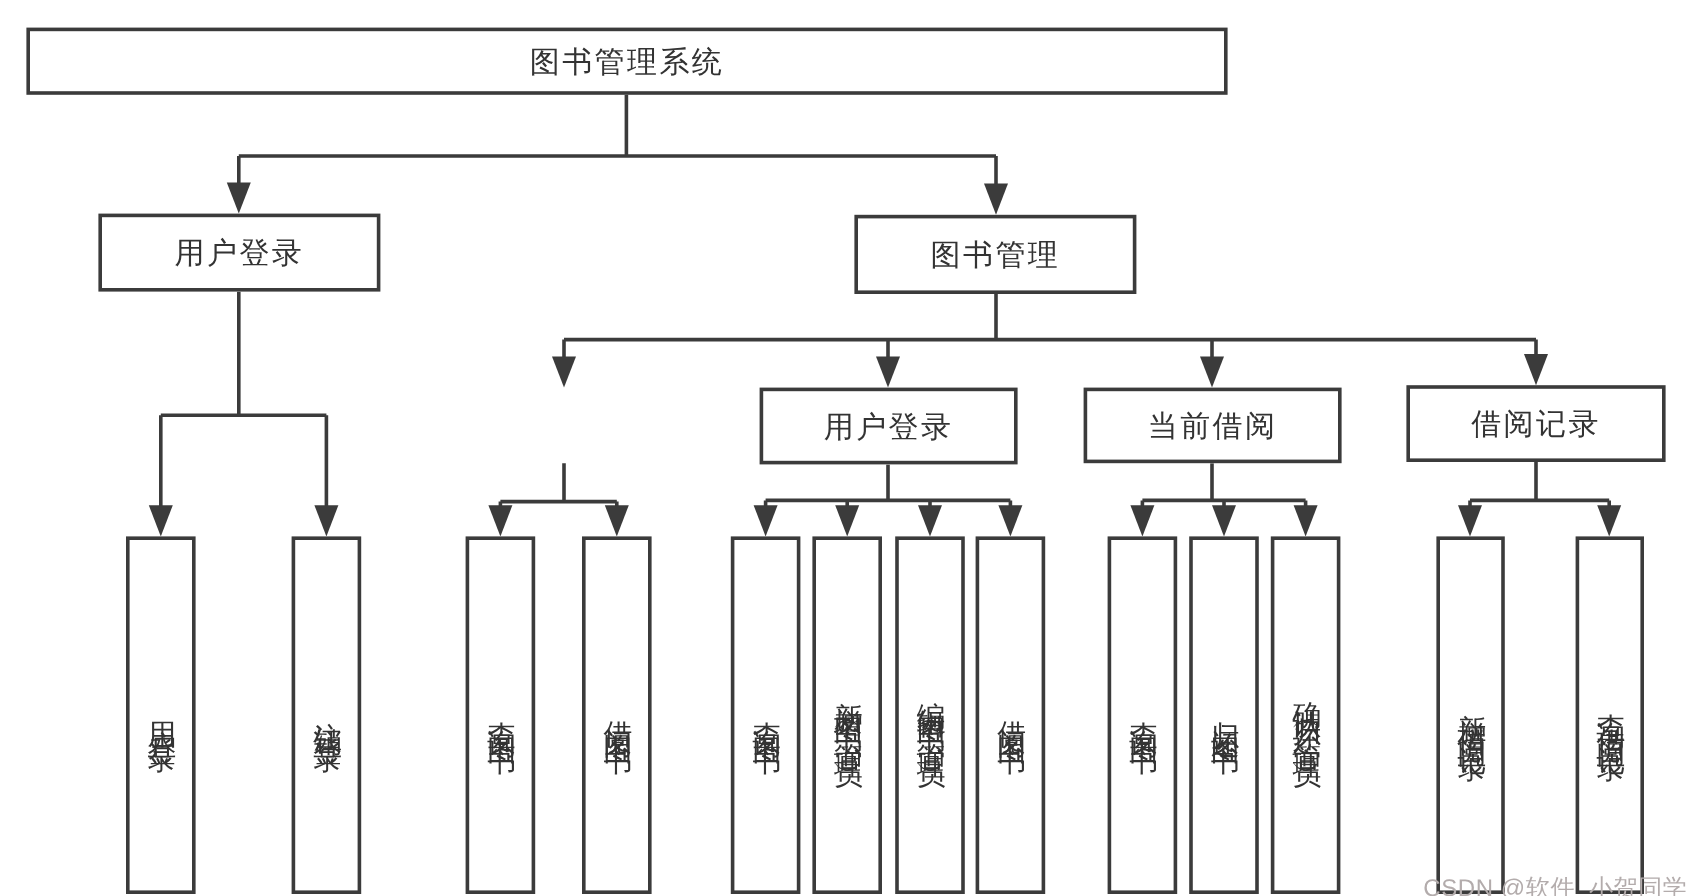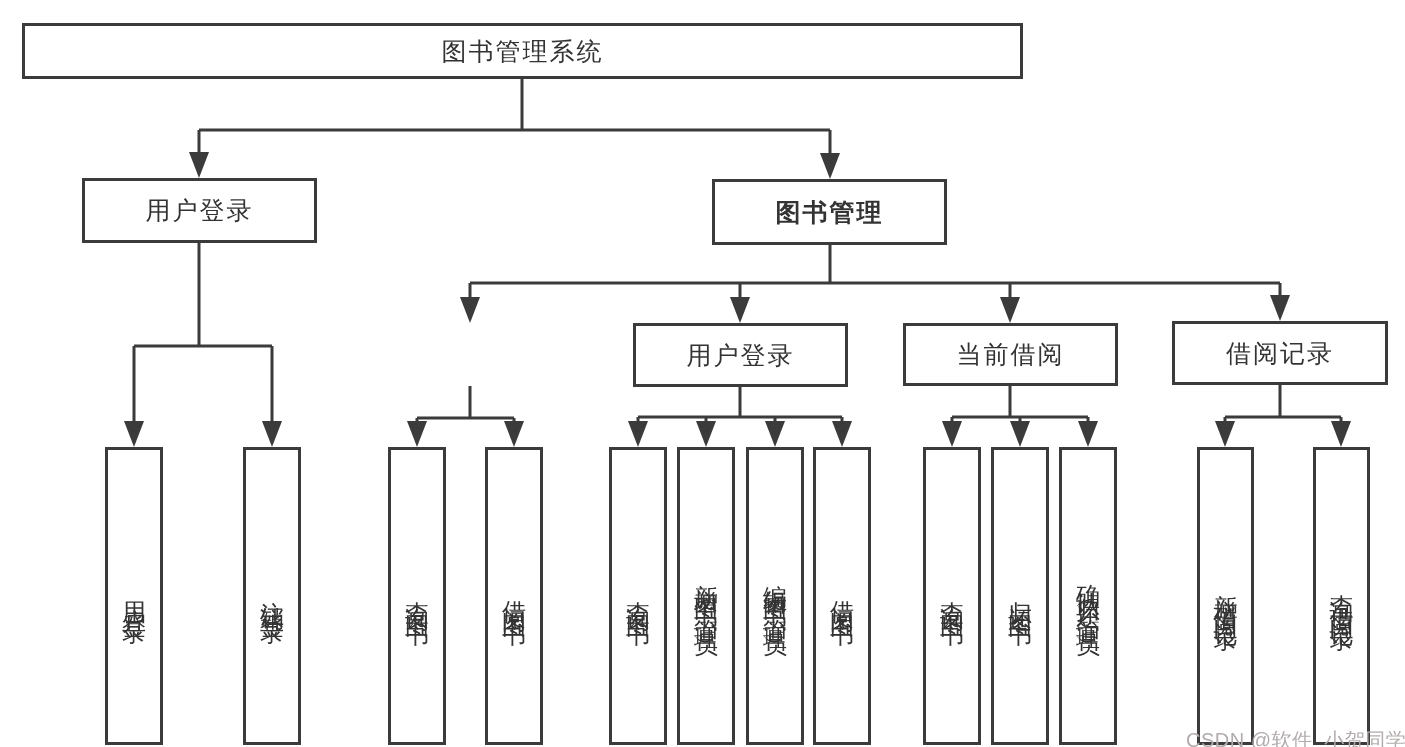--- a/index.html
+++ b/index.html
@@ -100,21 +100,21 @@
       <polygon points="1010,411 1030,411 1020,437"></polygon>
       <polygon points="1078,411 1098,411 1088,437"></polygon>
       <polygon points="1215,411 1235,411 1225,437"></polygon>
       <polygon points="1331,411 1351,411 1341,437"></polygon>
     </g>
   </svg>
 
   <div class="node h-node" style="left:22px; top:13px; width:1001px; height:56px;">图书管理系统</div>
 
   <div class="node h-node" style="left:82px; top:168px; width:235px; height:65px;">用户登录</div>
-  <div class="node h-node" style="left:712px; top:169px; width:235px; height:66px;font-weight:bold;">图书管理</div>
+  <div class="node h-node" style="left:712px; top:169px; width:235px; height:66px;">图书管理</div>
 
   <div class="node h-node" style="left:633px; top:313px; width:215px; height:64px;">用户登录</div>
   <div class="node h-node" style="left:903px; top:313px; width:215px; height:63px;">当前借阅</div>
   <div class="node h-node" style="left:1172px; top:311px; width:216px; height:64px;">借阅记录</div>
 
   <div class="node v-node" style="left:105px; top:437px; width:58px; height:298px;">用户登录</div>
   <div class="node v-node" style="left:243px; top:437px; width:58px; height:298px;">注销登录</div>
 
   <div class="node v-node" style="left:388px; top:437px; width:58px; height:298px;">查询图书</div>
   <div class="node v-node" style="left:485px; top:437px; width:58px; height:298px;">借阅图书</div>

